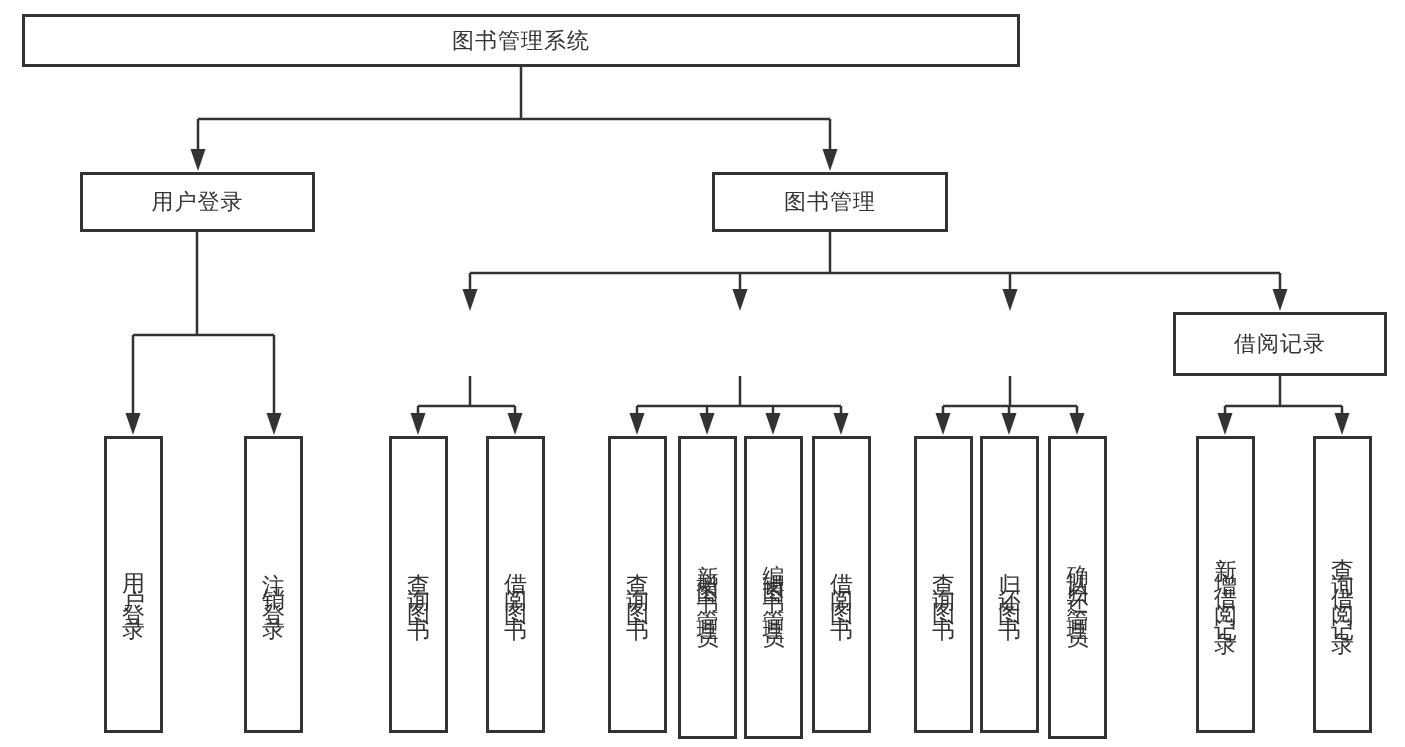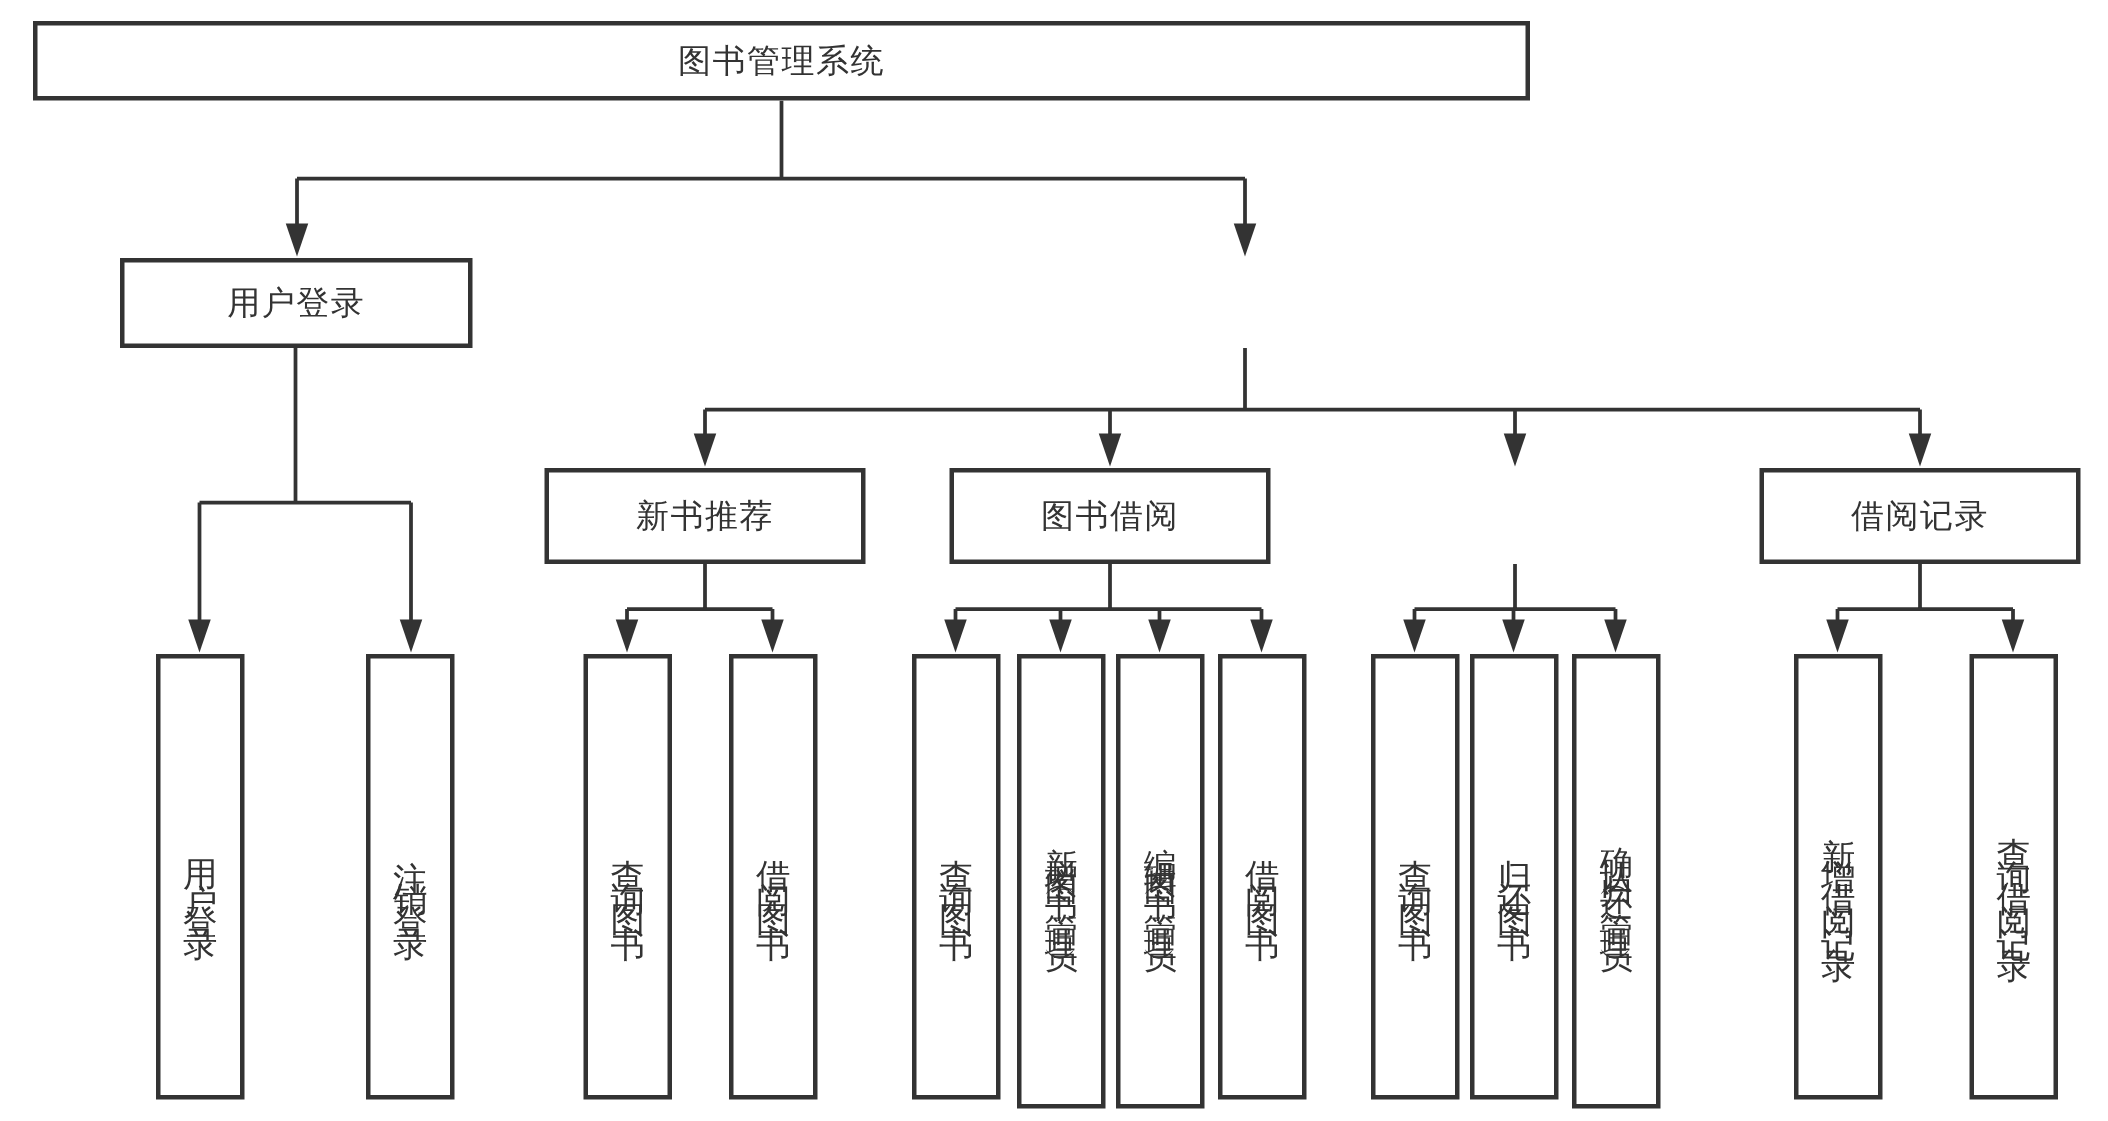--- a/index.html
+++ b/index.html
@@ -120,27 +120,24 @@
     </g>
   </svg>
 
   <div class="box hbox" style="left:22px; top:14px; width:998px; height:53px;">
     <span>图书管理系统</span>
   </div>
 
   <div class="box hbox" style="left:80px; top:172px; width:235px; height:60px;">
     <span>用户登录</span>
   </div>
+  <div class="box hbox" style="left:712px; top:172px; width:236px; height:60px;">
+    <span>图书管理</span>
+  </div>
 
-  <div class="box hbox" style="left:363px; top:312px; width:214px; height:64px;">
-    <span>新书推荐</span>
-  </div>
-  <div class="box hbox" style="left:633px; top:312px; width:214px; height:64px;">
-    <span>图书借阅</span>
-  </div>
   <div class="box hbox" style="left:1173px; top:312px; width:214px; height:64px;">
     <span>借阅记录</span>
   </div>
 
   <div class="box leaf" style="left:104px; top:436px; width:59px; height:297px;">
     <span>用户登录</span>
   </div>
   <div class="box leaf" style="left:244px; top:436px; width:59px; height:297px;">
     <span>注销登录</span>
   </div>

